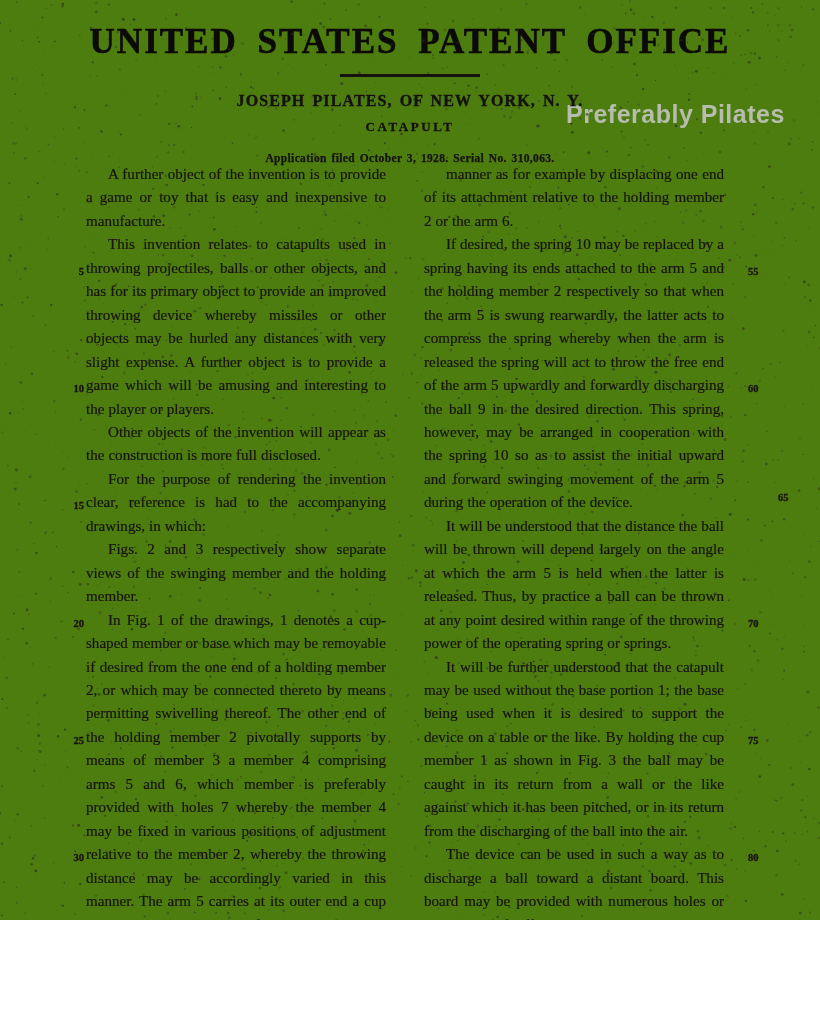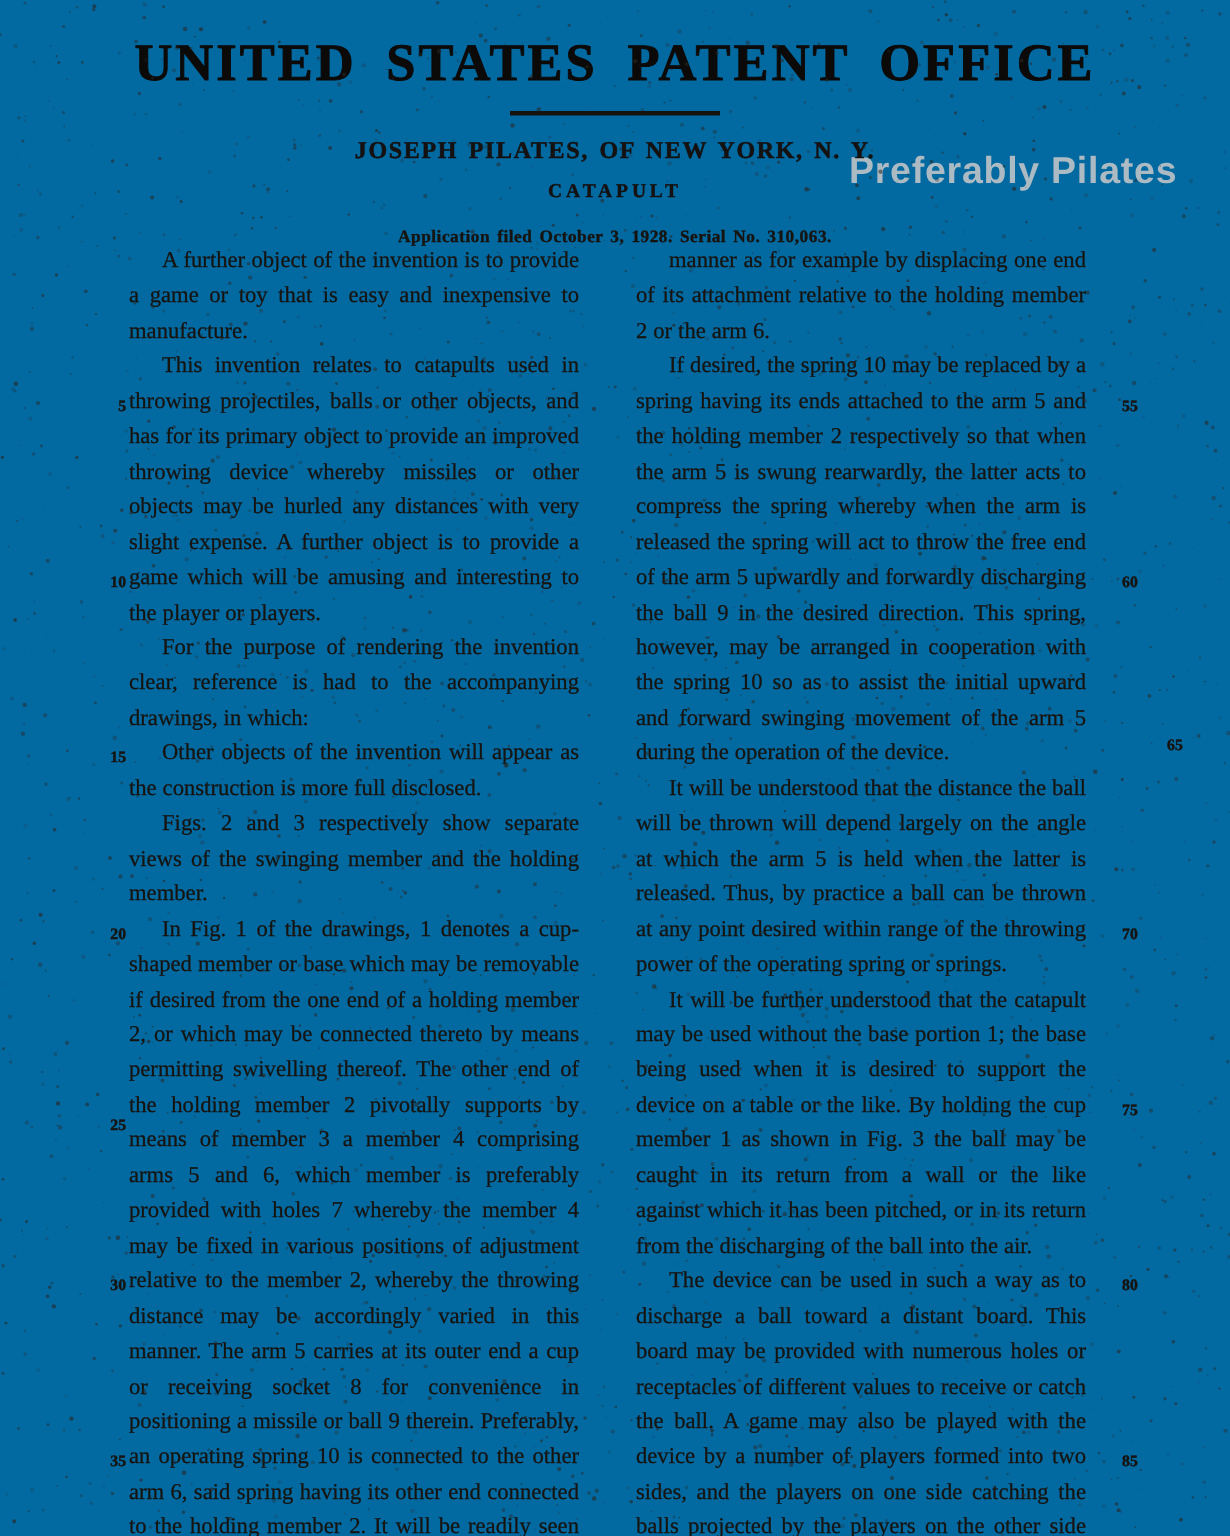--- a/index.html
+++ b/index.html
@@ -4,23 +4,23 @@
 <style>
   html, body {
     margin: 0;
     padding: 0;
     background: #ffffff;
   }
 
   #page {
     position: relative;
     width: 820px;
-    height: 1024px;
+    height: 920px;
     overflow: hidden;
-    background: #0369a1;
+    background: #4d7c0f;
     font-family: "Liberation Serif", "DejaVu Serif", serif;
     color: #1a1713;
   }
 
   
   #noise {
     position: absolute;
     inset: 0;
     pointer-events: none;
     z-index: 40;
@@ -169,30 +169,30 @@
 
   <div class="watermark">Preferably Pilates</div>
 
   <div class="body-area">
 
     <div class="linenums linenums-left">
         <span style="top: 96.8px;">5</span>
         <span style="top: 214.05px;">10</span>
         <span style="top: 331.3px;">15</span>
         <span style="top: 448.55px;">20</span>
-        <span style="top: 565.8px; margin-top: 10px;">25</span>
+        <span style="top: 565.8px;">25</span>
         <span style="top: 683.05px;">30</span>
         <span style="top: 800.3px;">35</span>
       </div>
 
     <div class="col col-left">
         <p>A further object of the invention is to provide a game or toy that is easy and inexpensive to manufacture.</p>
         <p>This invention relates to catapults used in throwing projectiles, balls or other objects, and has for its primary object to provide an improved throwing device whereby missiles or other objects may be hurled any distances with very slight expense.  A further object is to provide a game which will be amusing and interesting to the player or players.</p>
+        <p>Other objects of the invention will appear as the construction is more full disclosed.</p>
         <p>For the purpose of rendering the invention clear, reference is had to the accompanying drawings, in which:</p>
-        <p>Other objects of the invention will appear as the construction is more full disclosed.</p>
         <p>Figs. 2 and 3 respectively show separate views of the swinging member and the holding member.</p>
         <p>In Fig. 1 of the drawings, 1 denotes a cup-shaped member or base which may be removable if desired from the one end of a holding member 2, or which may be connected thereto by means permitting swivelling thereof. The other end of the holding member 2 pivotally supports by means of member 3 a member 4 comprising arms 5 and 6, which member is preferably provided with holes 7 whereby the member 4 may be fixed in various positions of adjustment relative to the member 2, whereby the throwing distance may be accordingly varied in this manner.  The arm 5 carries at its outer end a cup or receiving socket 8 for convenience in positioning a missile or ball 9 therein.  Preferably, an operating spring 10 is connected to the other arm 6, said spring having its other end connected to the holding member 2.  It will be readily seen that by positioning of the ball 9 within the socket 8 and rearwardly depressing the arm 5, shown in Fig. 1 of the drawings, the spring 10 will be placed under tension and upon releasing of the arm 5, the arm will swing forwardly throwing the ball 9 in the desired direction.  The tension of the spring 10 may be slightly adjusted in any suitable</p>
       </div>
 
     <div class="col col-right">
         <p>manner as for example by displacing one end of its attachment relative to the holding member 2 or the arm 6.</p>
         <p>If desired, the spring 10 may be replaced by a spring having its ends attached to the arm 5 and the holding member 2 respectively so that when the arm 5 is swung rearwardly, the latter acts to compress the spring whereby when the arm is released the spring will act to throw the free end of the arm 5 upwardly and forwardly discharging the ball 9 in the desired direction.  This spring, however, may be arranged in cooperation with the spring 10 so as to assist the initial upward and forward swinging movement of the arm 5 during the operation of the device.</p>
         <p>It will be understood that the distance the ball will be thrown will depend largely on the angle at which the arm 5 is held when the latter is released.  Thus, by practice a ball can be thrown at any point desired within range of the throwing power of the operating spring or springs.</p>
         <p>It will be further understood that the catapult may be used without the base portion 1; the base being used when it is desired to support the device on a table or the like.  By holding the cup member 1 as shown in Fig. 3 the ball may be caught in its return from a wall or the like against which it has been pitched, or in its return from the discharging of the ball into the air.</p>
         <p>The device can be used in such a way as to discharge a ball toward a distant board. This board may be provided with numerous holes or receptacles of different values to receive or catch the ball.  A game may also be played with the device by a number of players formed into two sides, and the players on one side catching the balls projected by the players on the other side by merely reversing the device so as to catch the ball in the cup-shaped member or base 1.  A bowed spring 11 may be provided on member 4 to take the reaction of the arm 5 when retracting to normal position under the influence of the operative spring or springs.</p>

